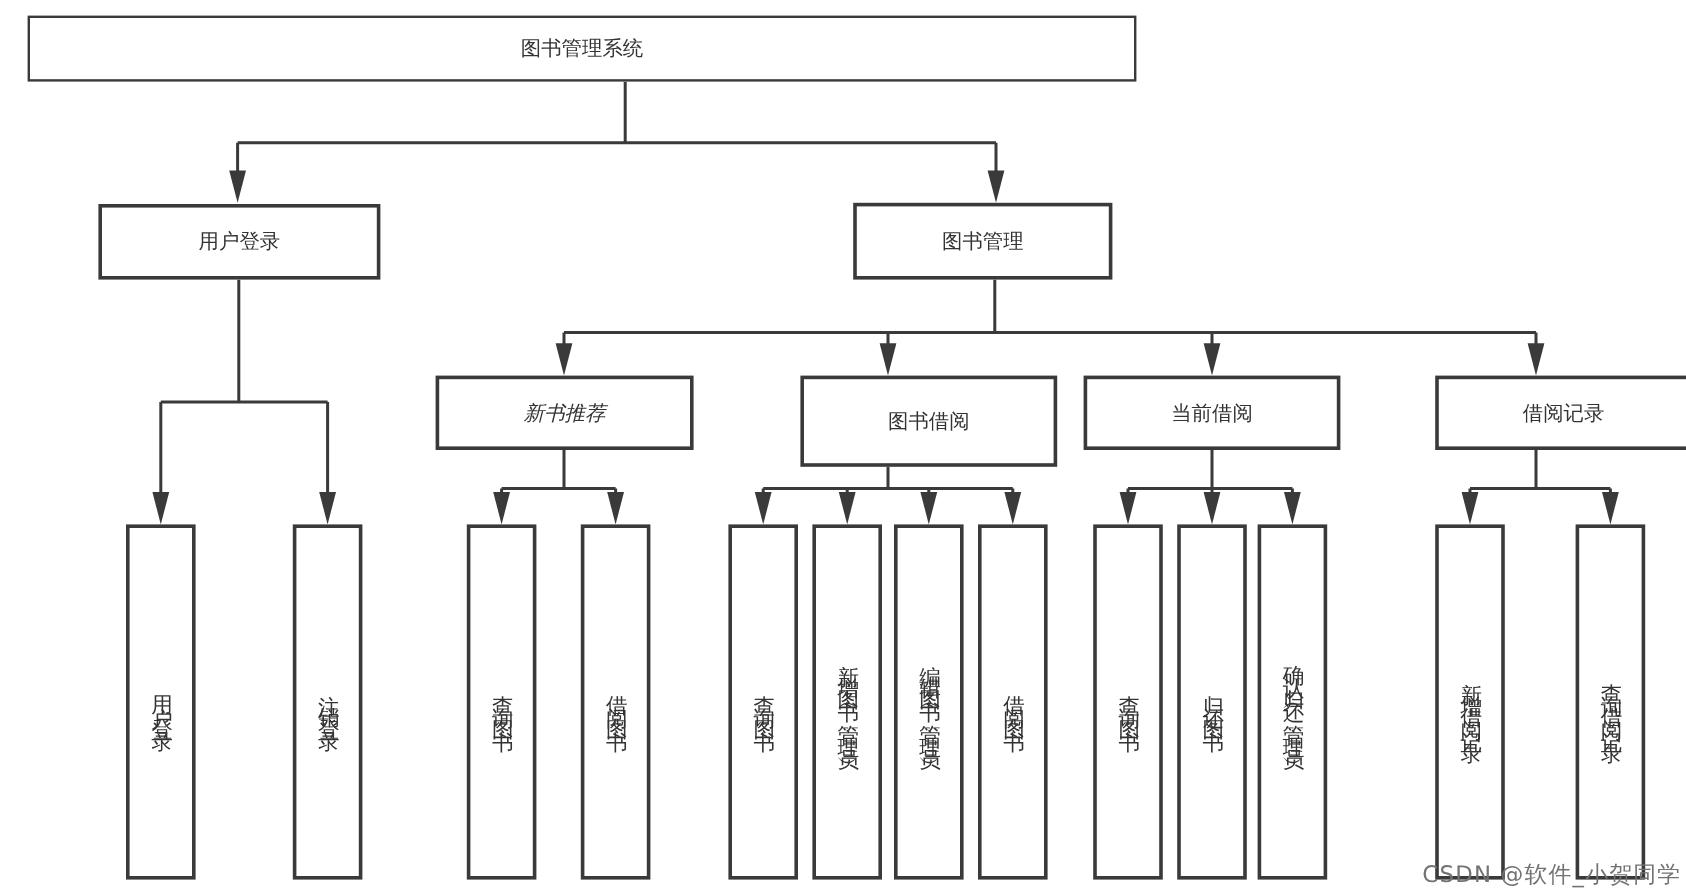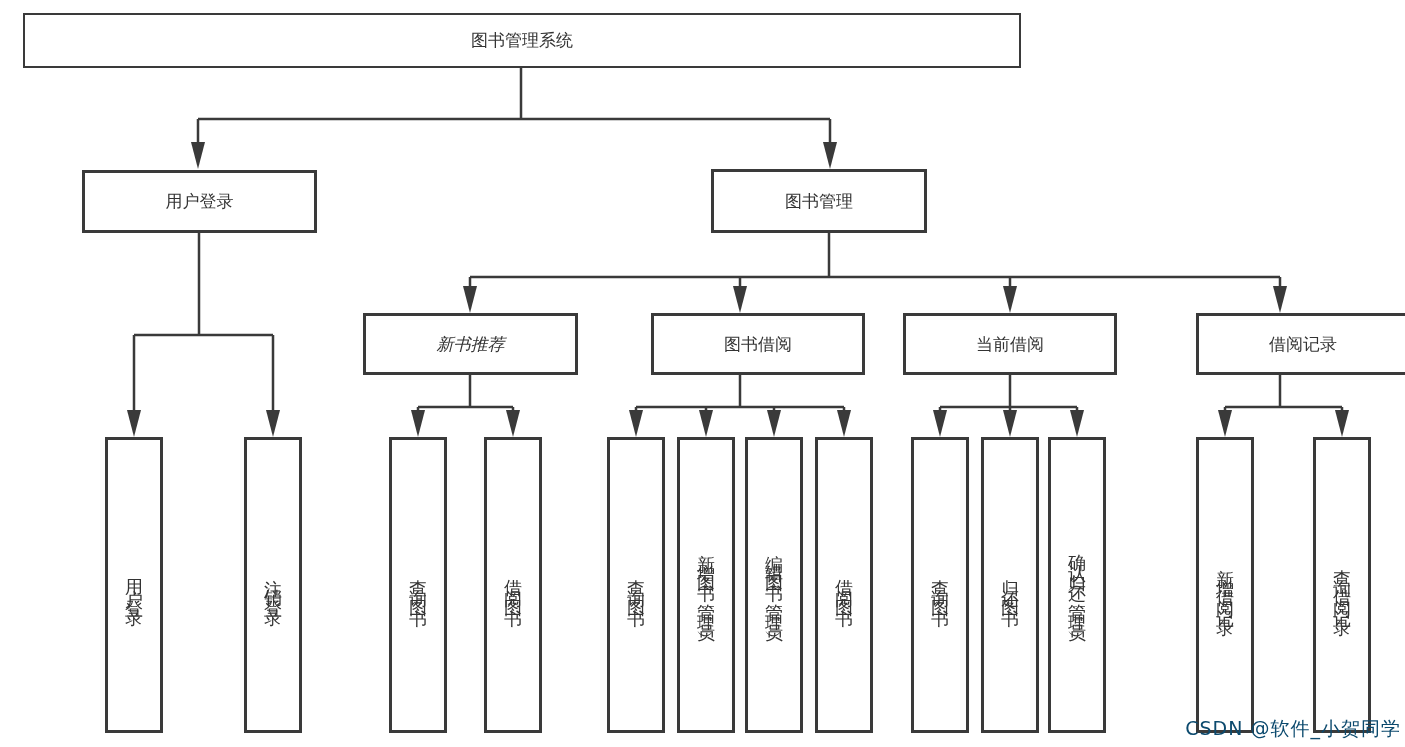--- a/index.html
+++ b/index.html
@@ -28,21 +28,21 @@
     text-orientation:mixed;
     font-size:18px;
     letter-spacing:10px;
     line-height:1;
     white-space:nowrap;
   }
   .watermark{
     position:absolute;
     right:4px;bottom:5px;
     font-size:19px;
-    color:#0c4a6e;
+    color:#737373;
     letter-spacing:1px;
     white-space:nowrap;
   }
   .wire{stroke:#3a3a3a;stroke-width:2.5;fill:none;}
   .arrowhead{fill:#3a3a3a;stroke:none;}
 </style>
 </head>
 <body>
 
 <div id="stage">
@@ -83,35 +83,35 @@
       <polygon class="arrowhead" points="1003,410 1017,410 1010,437"></polygon>
       <polygon class="arrowhead" points="1070,410 1084,410 1077,437"></polygon>
     </g>
     <g>
       <path class="wire" d="M1280,375 V407 M1225,407 H1342 M1225,407 V412 M1342,407 V412"></path>
       <polygon class="arrowhead" points="1218,410 1232,410 1225,437"></polygon>
       <polygon class="arrowhead" points="1335,410 1349,410 1342,437"></polygon>
     </g>
   </svg>
 
-  <div class="node root" style="left:23px;top:13px;width:998px;height:55px;">
+  <div class="node root" style="left:23px;top:13px;width:924px;height:55px;">
     <span>图书管理系统</span>
   </div>
 
   <div class="node" style="left:82px;top:170px;width:235px;height:63px;">
     <span>用户登录</span>
   </div>
   <div class="node" style="left:711px;top:169px;width:216px;height:64px;">
     <span>图书管理</span>
   </div>
 
   <div class="node" style="left:363px;top:313px;width:215px;height:62px;font-style:italic;">
     <span>新书推荐</span>
   </div>
-  <div class="node" style="left:651px;top:313px;width:214px;height:62px;">
+  <div class="node" style="left:667px;top:313px;width:214px;height:76px;">
     <span>图书借阅</span>
   </div>
   <div class="node" style="left:903px;top:313px;width:214px;height:62px;justify-content:center;">
     <span>当前借阅</span>
   </div>
   <div class="node" style="left:1196px;top:313px;width:214px;height:62px;">
     <span>借阅记录</span>
   </div>
 
   <div class="node vbox" style="left:105px;">

